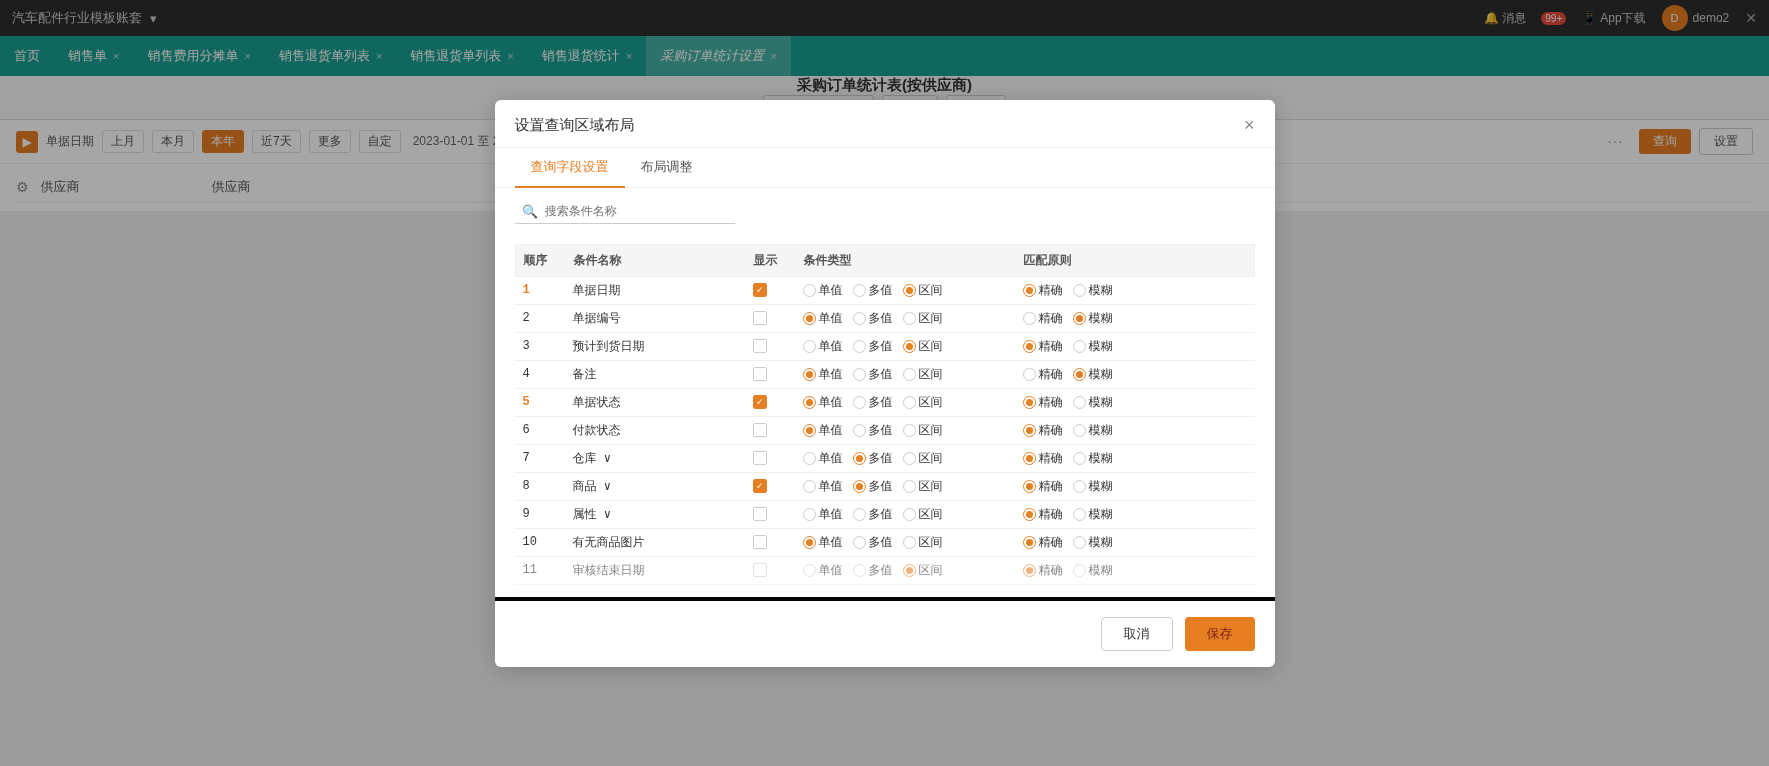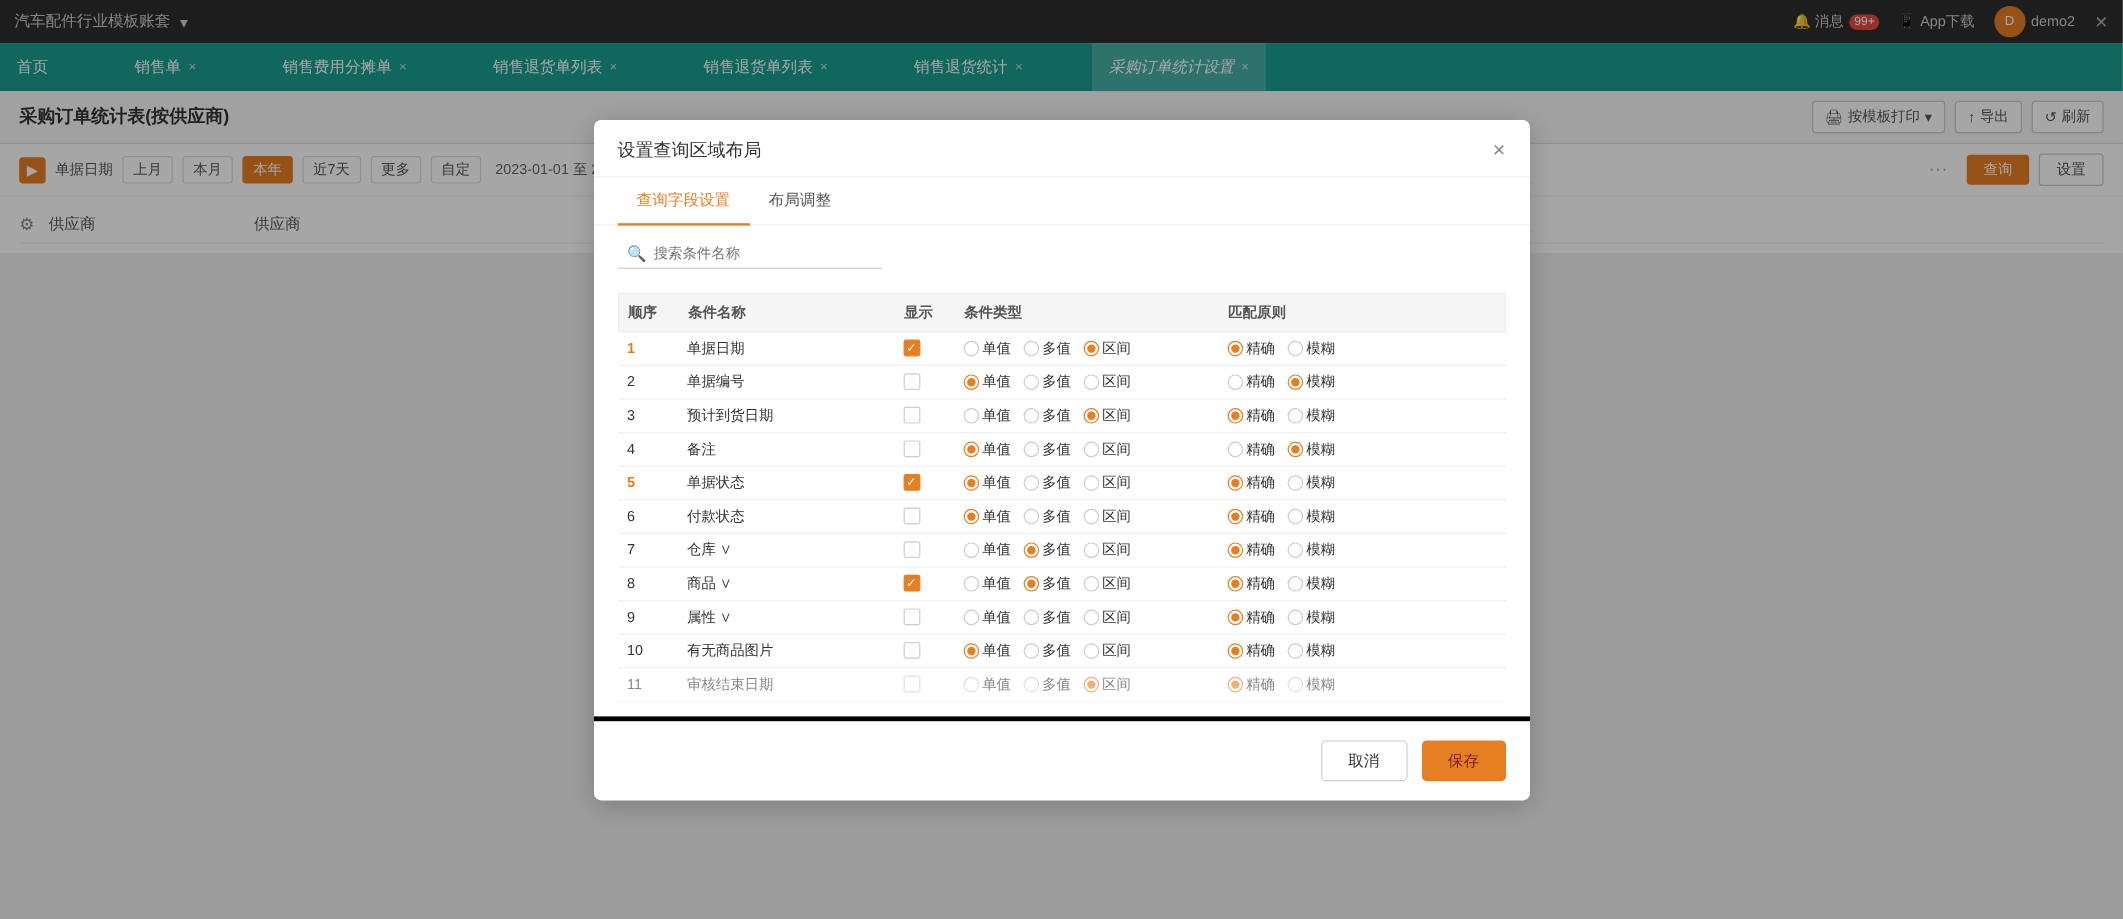--- a/index.html
+++ b/index.html
@@ -16,38 +16,37 @@
       color: #ccc;
     }
     .top-bar-left { font-size: 13px; display: flex; align-items: center; gap: 8px; }
     .top-bar-right { display: flex; align-items: center; gap: 16px; font-size: 12px; }
     .badge-red {
       background: #e74c3c;
       color: white;
       border-radius: 8px;
       padding: 1px 4px;
       font-size: 10px;
-      margin-left: 2px;
+      margin-left: 12px;
     }
     .avatar-circle {
       width: 26px; height: 26px;
       border-radius: 50%;
       background: #e67e22;
       display: inline-flex; align-items: center; justify-content: center;
       color: white; font-size: 11px;
     }
 
     
     .tab-nav {
       height: 40px;
       background: #1a9e8f;
       display: flex;
       align-items: center;
       padding: 0 0;
-      gap: 44px;
     }
     .tab-item {
       padding: 0 14px;
       height: 40px;
       display: flex;
       align-items: center;
       color: white;
       font-size: 13px;
       cursor: pointer;
       white-space: nowrap;
@@ -65,20 +64,21 @@
 
     
     .page-header {
       height: 44px;
       background: #f7f7f7;
       border-bottom: 1px solid #ddd;
       display: flex;
       align-items: center;
       justify-content: space-between;
       padding: 0 16px;
+      flex-direction: column;
     }
     .page-title { font-size: 15px; font-weight: bold; color: #333; }
     .page-actions { display: flex; align-items: center; gap: 8px; }
     .btn-outline {
       border: 1px solid #ccc;
       background: white;
       padding: 4px 10px;
       border-radius: 3px;
       cursor: pointer;
       font-size: 12px;
@@ -233,20 +233,21 @@
       width: 180px;
       background: transparent;
     }
     .search-icon { color: #999; font-size: 13px; margin-right: 6px; }
 
     
     .modal-table {
       flex: 1;
       overflow-y: auto;
       padding: 12px 20px;
+      font-family: Liberation Mono, monospace;
     }
     .table-head {
       display: grid;
       grid-template-columns: 50px 180px 50px 220px 200px;
       background: #f5f5f5;
       border: 1px solid #eee;
       padding: 7px 0;
       font-size: 12px;
       color: #555;
       font-weight: bold;

